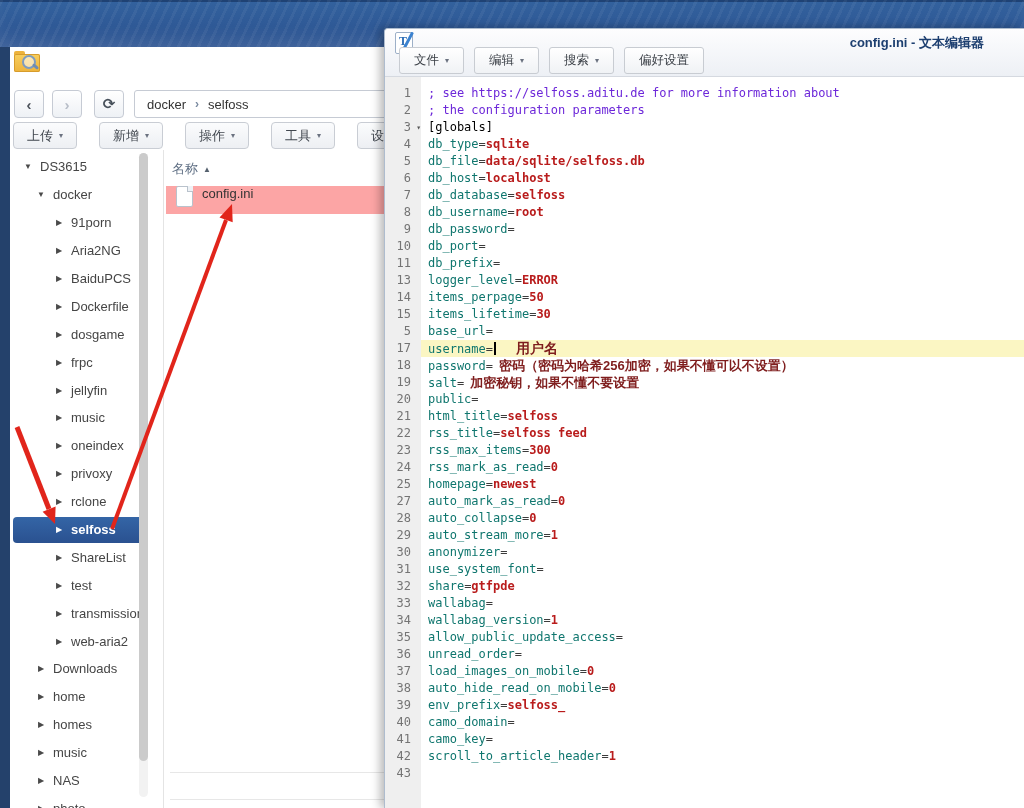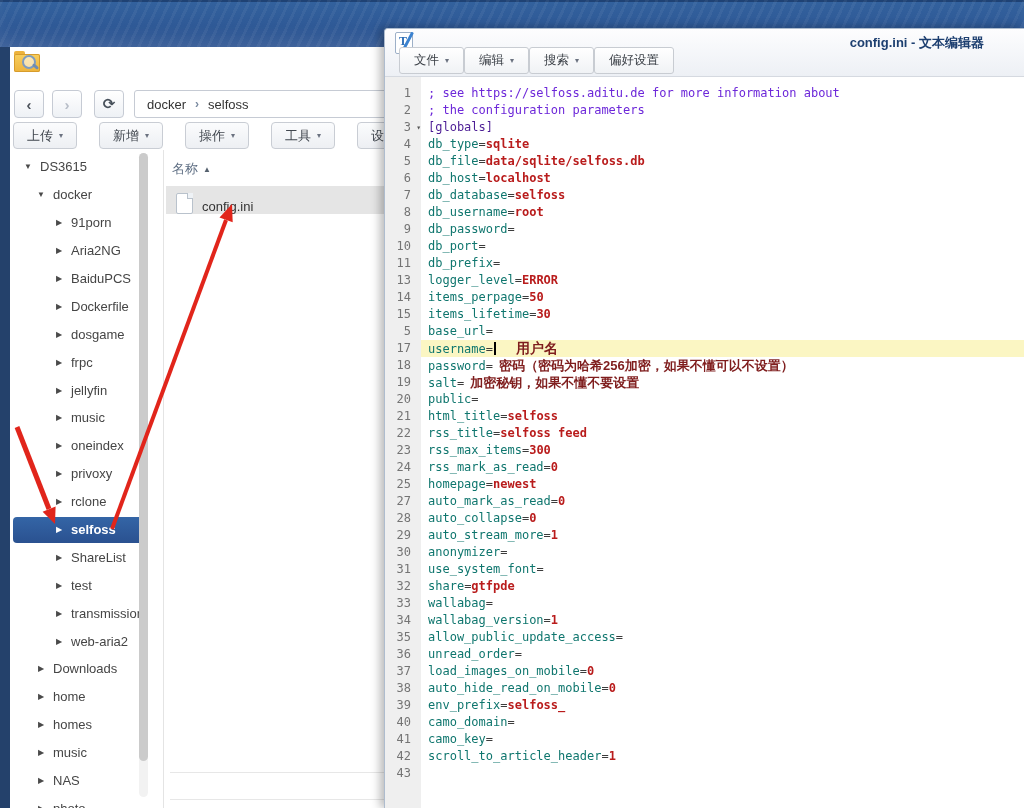--- a/index.html
+++ b/index.html
@@ -44,53 +44,53 @@
   .tree-item.d2{padding-left:44px;}
   .tree-item.selected{background:linear-gradient(#3465a6,#2a5190);border-radius:4px;margin-left:3px;margin-right:15px;
     padding-left:41px;color:#fff;font-weight:bold;height:26px;margin-top:1px;margin-bottom:.9px;}
   .tree-item.selected .arr{color:#fff;}
   .tree-scroll{position:absolute;left:139px;top:153px;width:9px;height:644px;background:#f2f2f2;border-radius:5px;}
   .tree-scroll .thumb{position:absolute;left:0;top:0;width:9px;height:608px;background:#cbcbcb;border-radius:5px;}
   .vdivider{position:absolute;left:163px;top:150px;width:1px;height:658px;background:#e4e4e4;}
   
   .flist-head{position:absolute;left:172px;top:160px;font-size:13px;color:#5d6d82;display:flex;align-items:center;gap:5px;}
   .sort-arrow{font-size:8px;color:#55606e;}
-  .flist-row{position:absolute;left:166px;top:186px;width:218px;height:28px;background:#e5e5e5;
-    display:flex;align-items:flex-end;font-size:13px;color:#333;}
+  .flist-row{position:absolute;left:166px;top:186px;width:218px;height:28px;background:#fca5a5;
+    display:flex;align-items:flex-start;font-size:13px;color:#333;}
   .ficon{position:relative;width:15px;height:19px;margin:0 9px 0 10px;background:#fff;border:1px solid #b9c2cc;border-radius:2px;}
   .ficon:before{content:"";position:absolute;right:-1px;top:-1px;width:5px;height:5px;background:#eef2f6;border-left:1px solid #b9c2cc;border-bottom:1px solid #b9c2cc;}
   .hline{position:absolute;left:170px;width:214px;height:1px;background:#e7e7e7;}
   
   .arrows{position:absolute;left:0;top:0;width:1024px;height:808px;pointer-events:none;z-index:50;}
   
   .editor{position:absolute;left:384px;top:28px;width:640px;height:780px;background:#fff;z-index:100;
     border-top:1px solid #aebcce;border-left:1px solid #aebcce;border-radius:4px 0 0 0;
     box-shadow:-4px 0 10px rgba(0,0,0,.28);box-sizing:border-box;}
   .ed-header{position:absolute;left:0;top:0;width:100%;height:48px;border-radius:4px 0 0 0;
     background:linear-gradient(#fdfdfe,#edf0f5);border-bottom:1px solid #d5d9e0;box-sizing:border-box;}
   .ed-title{position:absolute;right:40px;top:5px;font-size:13px;font-weight:bold;color:#1d3f70;}
   .ed-appicon{position:absolute;left:10px;top:3px;width:20px;height:22px;}
   .ed-page{position:absolute;left:0;top:0;width:16px;height:20px;background:#fff;border:1px solid #9db0c8;border-radius:2px;}
   .ed-T{position:absolute;left:4px;top:2px;font-size:12px;font-weight:bold;color:#2d6db5;font-family:"Liberation Serif","DejaVu Serif",serif;}
   .ed-pen{position:absolute;left:11px;top:-1px;width:3px;height:22px;background:#3b82d0;transform:rotate(28deg);border-radius:1px;}
-  .ed-menu{position:absolute;left:14px;top:18px;display:flex;}
+  .ed-menu{position:absolute;left:14px;top:18px;display:flex;gap:10px;}
   .ed-btn{height:27px;padding:0 14px;border:1px solid #c8ccd2;border-radius:3px;
     background:linear-gradient(#ffffff,#f0f2f5);display:flex;align-items:center;gap:6px;
     font-size:12.5px;color:#3a3f46;box-sizing:border-box;}
   
   .ed-content{position:absolute;left:0;top:48px;width:100%;height:731px;overflow:hidden;background:#fff;}
   .gutter-strip{position:absolute;left:0;top:0;width:36px;height:100%;background:#efefef;}
   .ed-lines{position:absolute;left:0;top:8px;width:100%;}
   .ed-line{display:flex;height:17px;line-height:17px;font-family:"DejaVu Sans Mono","Liberation Mono",monospace;font-size:12px;}
   .gut{position:relative;flex:0 0 36px;text-align:right;padding-right:10px;color:#747474;background:#efefef;box-sizing:border-box;}
   .gut .fold{position:absolute;right:0;top:0;font-size:8px;color:#555;}
   .code{flex:1;padding-left:7px;white-space:pre;}
   .code.active{background:#fbf6c3;}
   .cmt{color:#6d28d9;}
-  .sec{color:#4c1d95;text-align:center;}
+  .sec{color:#000000;text-align:center;}
   .key{color:#0f766e;}
   .eq{color:#3c3c3c;}
   .val{color:#b91c1c;font-weight:bold;}
   .ann{color:#7f1d1d;font-family:"Liberation Sans","DejaVu Sans",sans-serif;font-size:13px;font-weight:bold;margin-left:6px;}
   .ann.big{margin-left:20px;font-size:14px;}
   .cursor{display:inline-block;width:2px;height:13px;background:#000;vertical-align:-2px;margin-left:1px;}
 </style>
 </head>
 <body>
 

